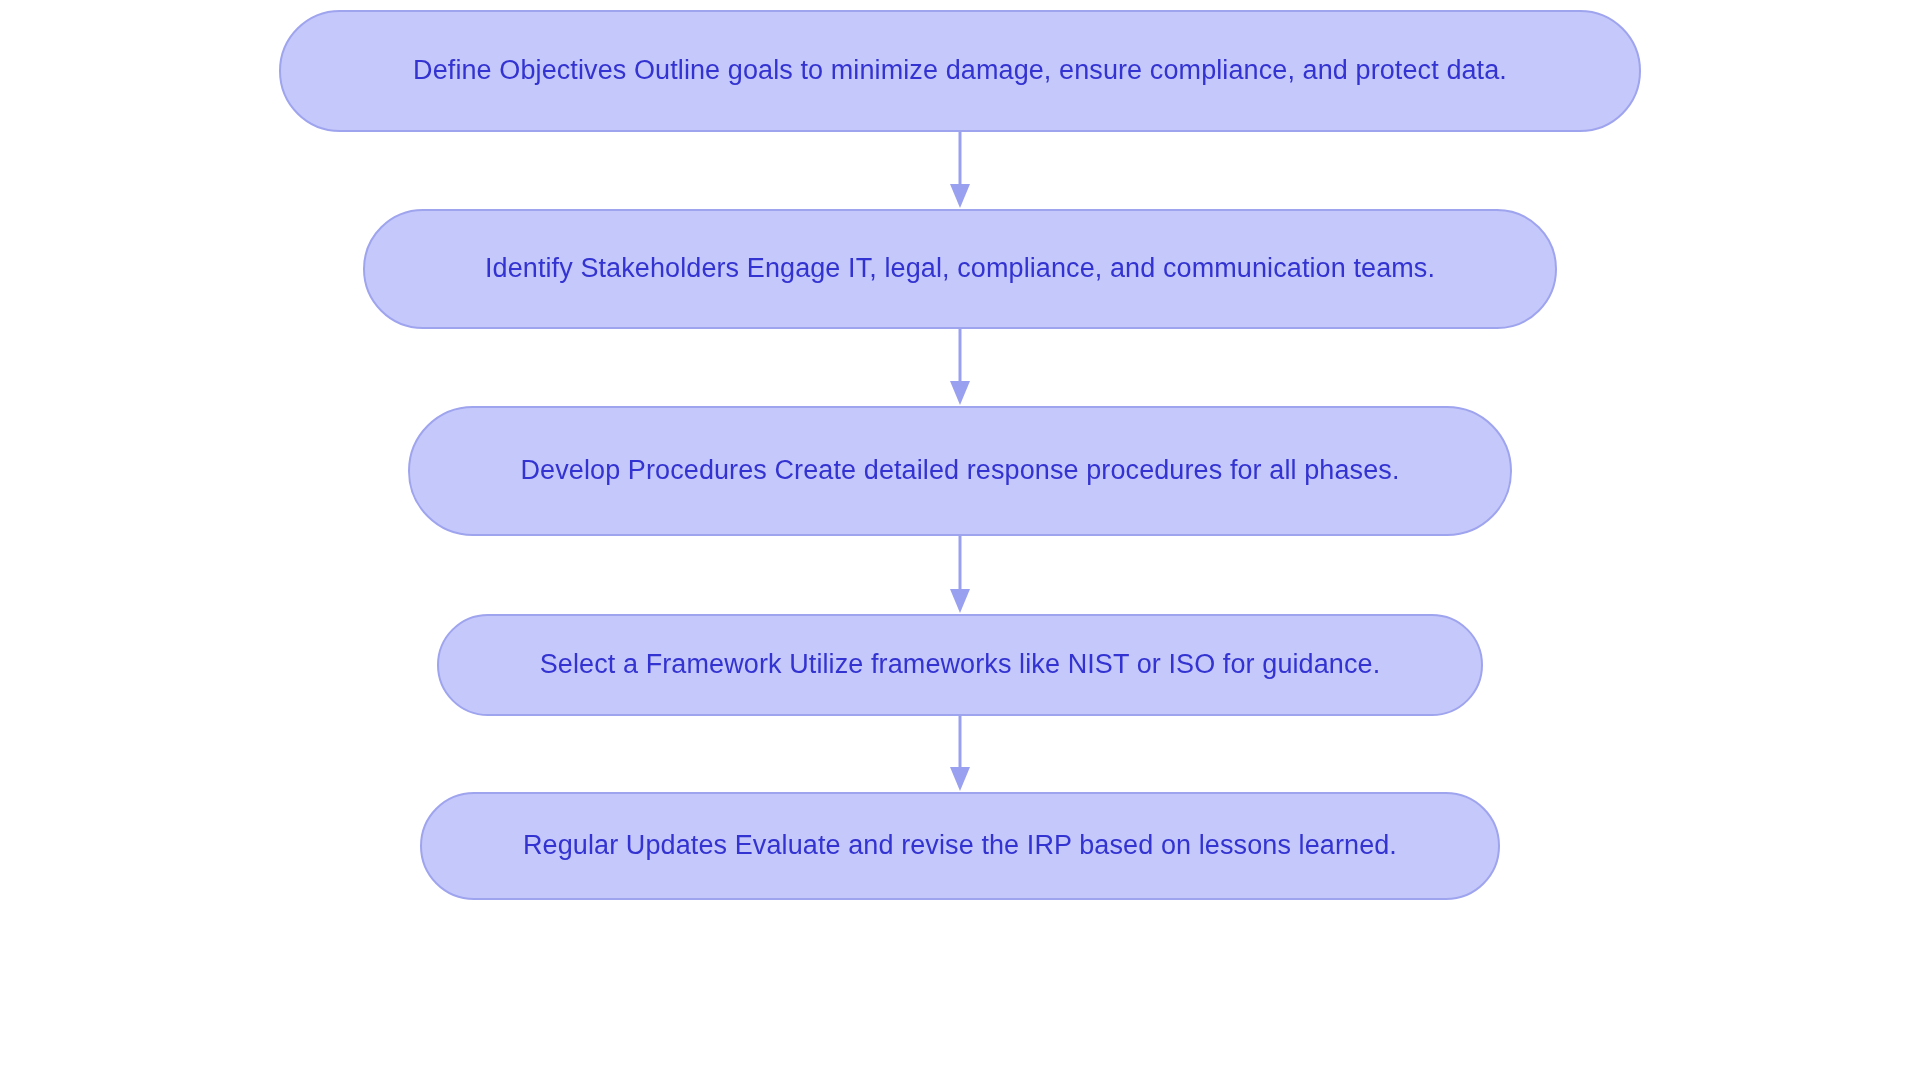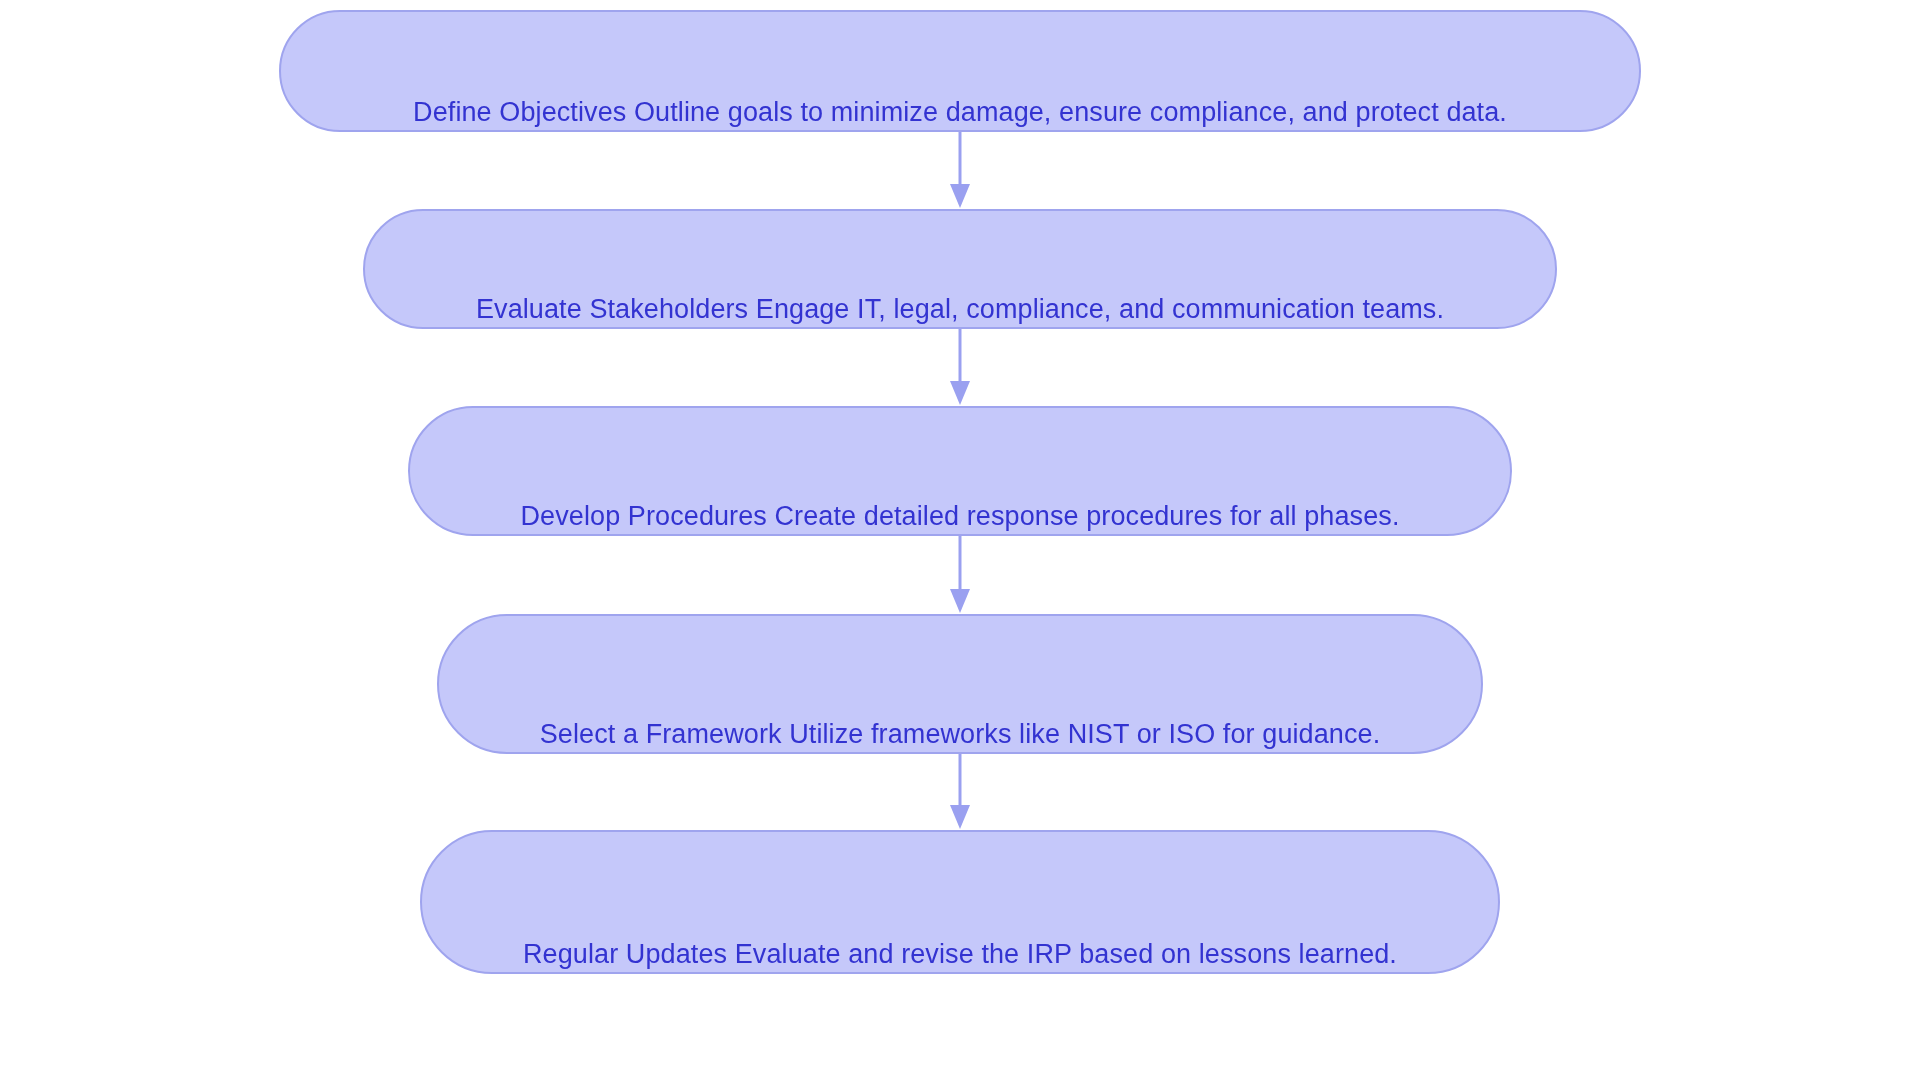--- a/index.html
+++ b/index.html
@@ -29,21 +29,21 @@
     display: flex;
     flex-direction: column;
     align-items: center;
     justify-content: flex-start;
   }
 
   
   .flow-node {
     box-sizing: border-box;
     display: flex;
-    align-items: flex-end;
+    align-items: center;
     justify-content: center;
     background: #c5c8fa;
     border: 2px solid #9fa4ee;
     border-radius: 9999px;
     text-align: center;
     padding: 0 34px;
   }
 
   .flow-node-label {
     color: #3333d1;
@@ -64,22 +64,22 @@
   }
   .flow-connector svg {
     display: block;
     overflow: visible;
   }
 
   
   .node-0 { width: 1362px; height: 122px; margin-top: 10px; }
   .node-1 { width: 1194px; height: 120px; }
   .node-2 { width: 1104px; height: 130px; }
-  .node-3 { width: 1046px; height: 140px; }
-  .node-4 { width: 1080px; height: 144px; }
+  .node-3 { width: 1046px; height: 102px; }
+  .node-4 { width: 1080px; height: 108px; }
 
   .conn-0 { height: 77px; }
   .conn-1 { height: 77px; }
   .conn-2 { height: 78px; }
   .conn-3 { height: 76px; }
 </style>
 </head>
 <body>
 
 <div id="flowchart-canvas">
@@ -90,21 +90,21 @@
     </div>
 
     <div class="flow-connector conn-0">
       <svg width="24" height="77" viewBox="0 0 24 77" aria-hidden="true">
         <line x1="12" y1="0" x2="12" y2="55" stroke="#9aa0f0" stroke-width="3"></line>
         <polygon points="12,76 2,52 22,52" fill="#9aa0f0"></polygon>
       </svg>
     </div>
 
     <div class="flow-node node-1">
-      <span class="flow-node-label">Evaluate Stakeholders Engage IT, legal, compliance, and communication teams.</span>
+      <span class="flow-node-label">Identify Stakeholders Engage IT, legal, compliance, and communication teams.</span>
     </div>
 
     <div class="flow-connector conn-1">
       <svg width="24" height="77" viewBox="0 0 24 77" aria-hidden="true">
         <line x1="12" y1="0" x2="12" y2="55" stroke="#9aa0f0" stroke-width="3"></line>
         <polygon points="12,76 2,52 22,52" fill="#9aa0f0"></polygon>
       </svg>
     </div>
 
     <div class="flow-node node-2">

